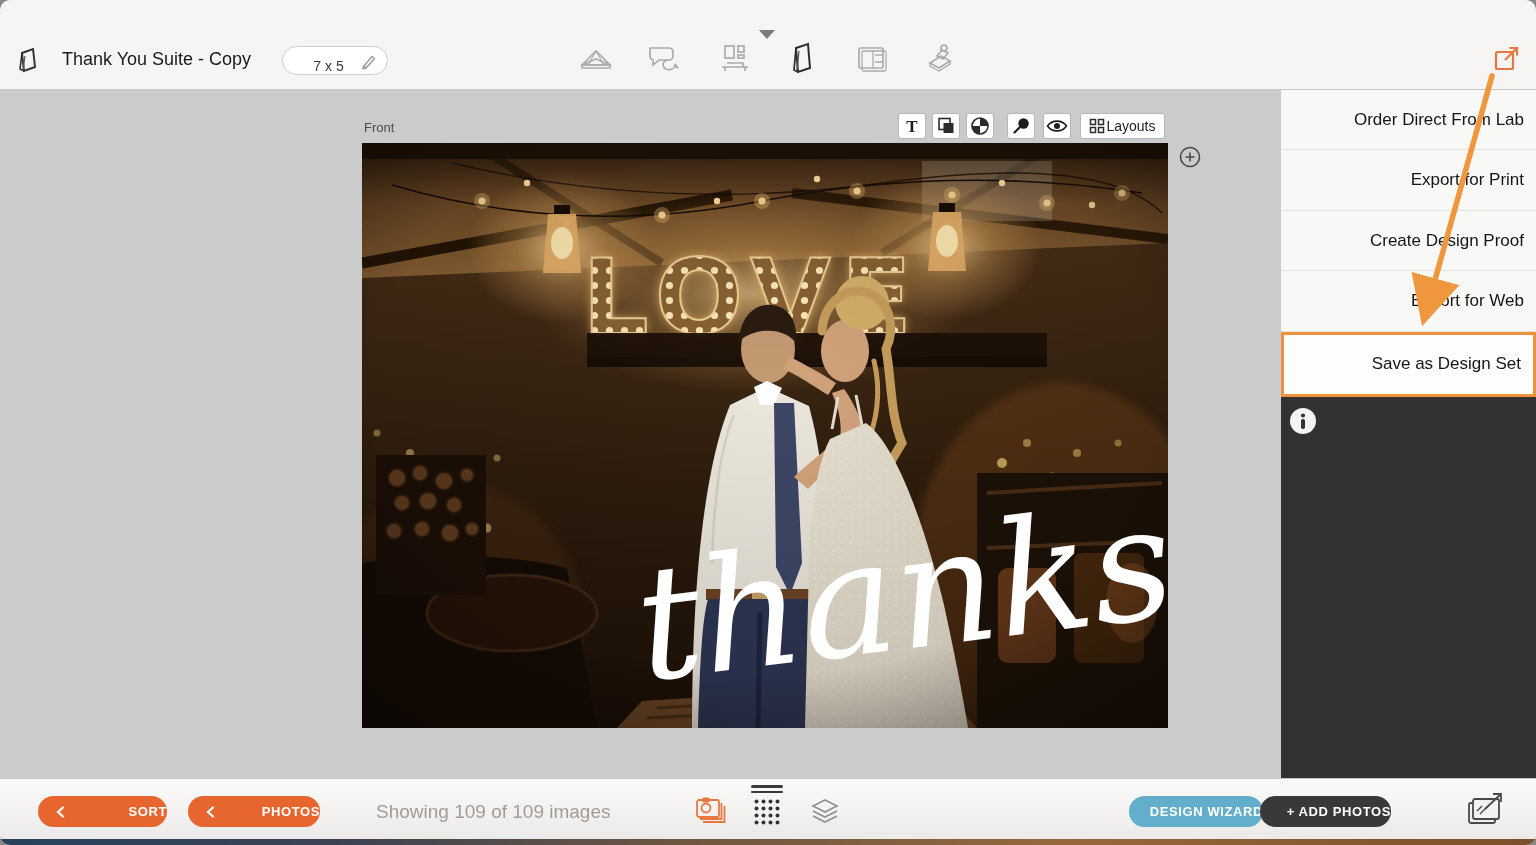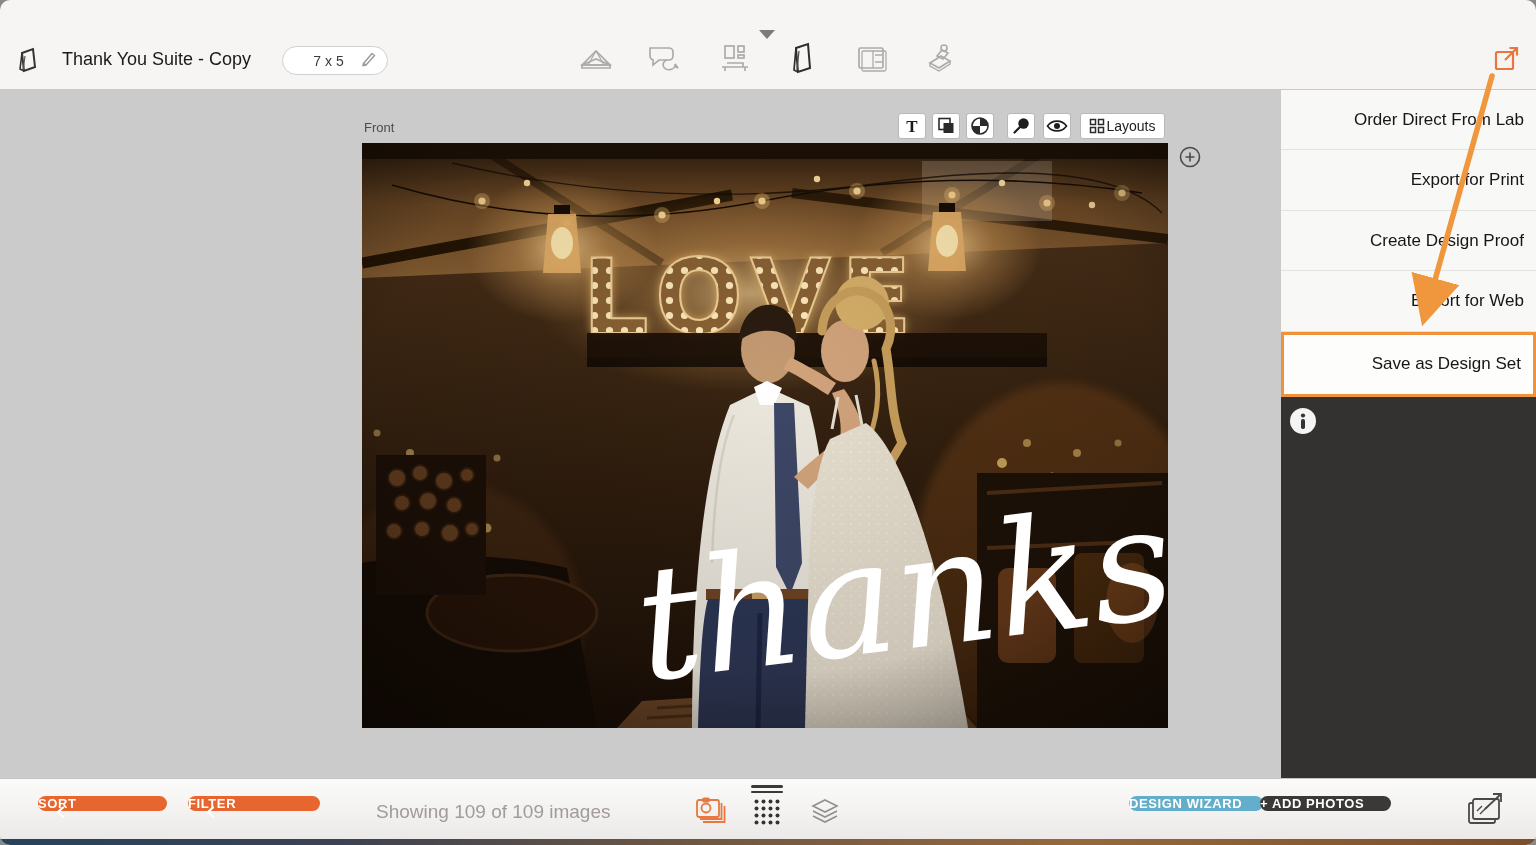--- a/index.html
+++ b/index.html
@@ -13,21 +13,21 @@
   .titlebar{position:absolute;left:0;top:0;width:1536px;height:27px;background:#f7f6f6;border-bottom:1px solid #dcdbda;}
   .tl{position:absolute;top:6px;width:14px;height:14px;border-radius:50%;}
   .tl.red{left:30px;background:#ee6a5e;}
   .tl.yellow{left:53px;background:#f3bf4d;}
   .tl.green{left:76px;background:#54c549;}
   .win-title{position:absolute;left:0;right:0;top:0;height:27px;line-height:27px;text-align:center;font-size:13px;font-weight:bold;color:#3c3c3c;}
   
   .toolbar{position:absolute;left:0;top:28px;width:1536px;height:62px;background:#f6f5f3;border-bottom:1px solid #c9c8c6;}
   .album-icon{position:absolute;left:14px;top:17px;width:30px;height:30px;}
   .project-title{position:absolute;left:62px;top:0;height:62px;line-height:62px;font-size:18px;color:#1a1a1a;}
-  .size-pill{position:absolute;left:282px;top:18px;width:106px;height:29px;border:1.5px solid #cfcfcd;border-radius:15px;background:#fff;display:flex;align-items:center;}
+  .size-pill{position:absolute;left:282px;top:18px;width:106px;height:29px;border:1.5px solid #cfcfcd;border-radius:15px;background:#fff;display:flex;align-items:flex-end;}
   .size-pill .size-label{flex:1;text-align:center;font-size:14px;color:#3a3a3a;padding-left:14px;}
   .size-pill .pencil{margin-right:10px;}
   .module-marker{position:absolute;left:759px;top:2px;width:0;height:0;border-left:8px solid transparent;border-right:8px solid transparent;border-top:9px solid #7b7b7b;}
   .mod-icons{position:absolute;left:0;top:0;width:100%;height:62px;}
   .mod-btn{position:absolute;top:11px;width:38px;height:40px;display:flex;align-items:center;justify-content:center;cursor:pointer;}
   .export-top{position:absolute;left:1492px;top:16px;width:30px;height:30px;display:flex;align-items:center;justify-content:center;}
   
   .main{position:absolute;left:0;top:90px;width:1536px;height:688px;}
   .canvas{position:absolute;left:0;top:0;width:1281px;height:688px;background:#cbcbcb;}
   .front-label{position:absolute;left:364px;top:30px;font-size:13px;color:#4c4c4c;}
@@ -41,21 +41,21 @@
   .zoom-plus{position:absolute;left:1179px;top:56px;width:22px;height:22px;}
   
   .sidebar{position:absolute;left:1281px;top:0;width:255px;height:688px;background:#f8f8f7;}
   .menu{position:absolute;left:0;top:0;width:255px;height:307px;display:flex;flex-direction:column;}
   .menu-item{flex:1;display:flex;align-items:center;justify-content:flex-end;padding-right:12px;font-size:17px;color:#161616;border-bottom:1px solid #e2e2e0;background:#f8f8f7;cursor:pointer;}
   .menu-item.highlight{border:3px solid #f0913c;background:#fdfdfc;}
   .dark-panel{position:absolute;left:0;top:307px;width:255px;height:381px;background:#333231;}
   .info-btn{position:absolute;left:8px;top:10px;width:28px;height:28px;}
   
   .bottombar{position:absolute;left:0;top:778px;width:1536px;height:61px;background:linear-gradient(#fbfbfa,#eceae8);border-top:1px solid #c4c3c1;}
-  .pill-btn{position:absolute;top:17px;height:15px;border-radius:16px;display:flex;align-items:center;justify-content:flex-start;color:#fff;font-size:13px;font-weight:bold;letter-spacing:.6px;cursor:pointer;}
+  .pill-btn{position:absolute;top:17px;height:31px;border-radius:16px;display:flex;align-items:center;justify-content:flex-end;color:#fff;font-size:13px;font-weight:bold;letter-spacing:.6px;cursor:pointer;}
   .sort-btn{left:38px;width:129px;background:#e7652e;}
   .filter-btn{left:188px;width:132px;background:#e7652e;}
   .pill-btn .chev{position:absolute;left:17px;top:10px;}
   .status-text{position:absolute;left:359px;top:17px;height:31px;line-height:31px;font-size:19px;color:#a29b97;margin-left:17px;}
   .drawer-handle{position:absolute;left:751px;top:6px;width:32px;height:9px;}
   .drawer-handle div{height:2.6px;background:#3a3a3a;border-radius:2px;margin-bottom:3px;}
   .cicon{position:absolute;display:flex;align-items:center;justify-content:center;cursor:pointer;}
   .wizard-btn{left:1129px;width:134px;background:#62aecb;}
   .addphotos-btn{left:1260px;width:131px;background:#3a3937;}
   .export-bottom{left:1463px;top:12px;width:44px;height:40px;}
@@ -401,21 +401,21 @@
     <div class="pill-btn sort-btn">
       <svg class="chev" width="10" height="12" viewBox="0 0 10 12">
         <polyline points="8,1.5 3,6 8,10.5" fill="none" stroke="#fff" stroke-width="2.2" stroke-linecap="round"></polyline>
       </svg>
       <span>SORT</span>
     </div>
     <div class="pill-btn filter-btn">
       <svg class="chev" width="10" height="12" viewBox="0 0 10 12">
         <polyline points="8,1.5 3,6 8,10.5" fill="none" stroke="#fff" stroke-width="2.2" stroke-linecap="round"></polyline>
       </svg>
-      <span>FILTER</span>
+      <span>PHOTOS</span>
     </div>
     <div class="status-text">Showing 109 of 109 images</div>
 
     <div class="cicon" style="left:694px;top:18px;width:34px;height:30px">
       <svg width="34" height="30" viewBox="0 0 34 30" fill="none" stroke="#e8783f" stroke-width="1.8">
         <rect x="3" y="3" width="22" height="17" rx="2"></rect>
         <circle cx="12" cy="11" r="4.5"></circle>
         <rect x="9" y="1.5" width="6" height="3" rx="1"></rect>
         <path d="M27.5,6 V22 H6"></path>
           <path d="M30.5,9 V25 H9"></path>

